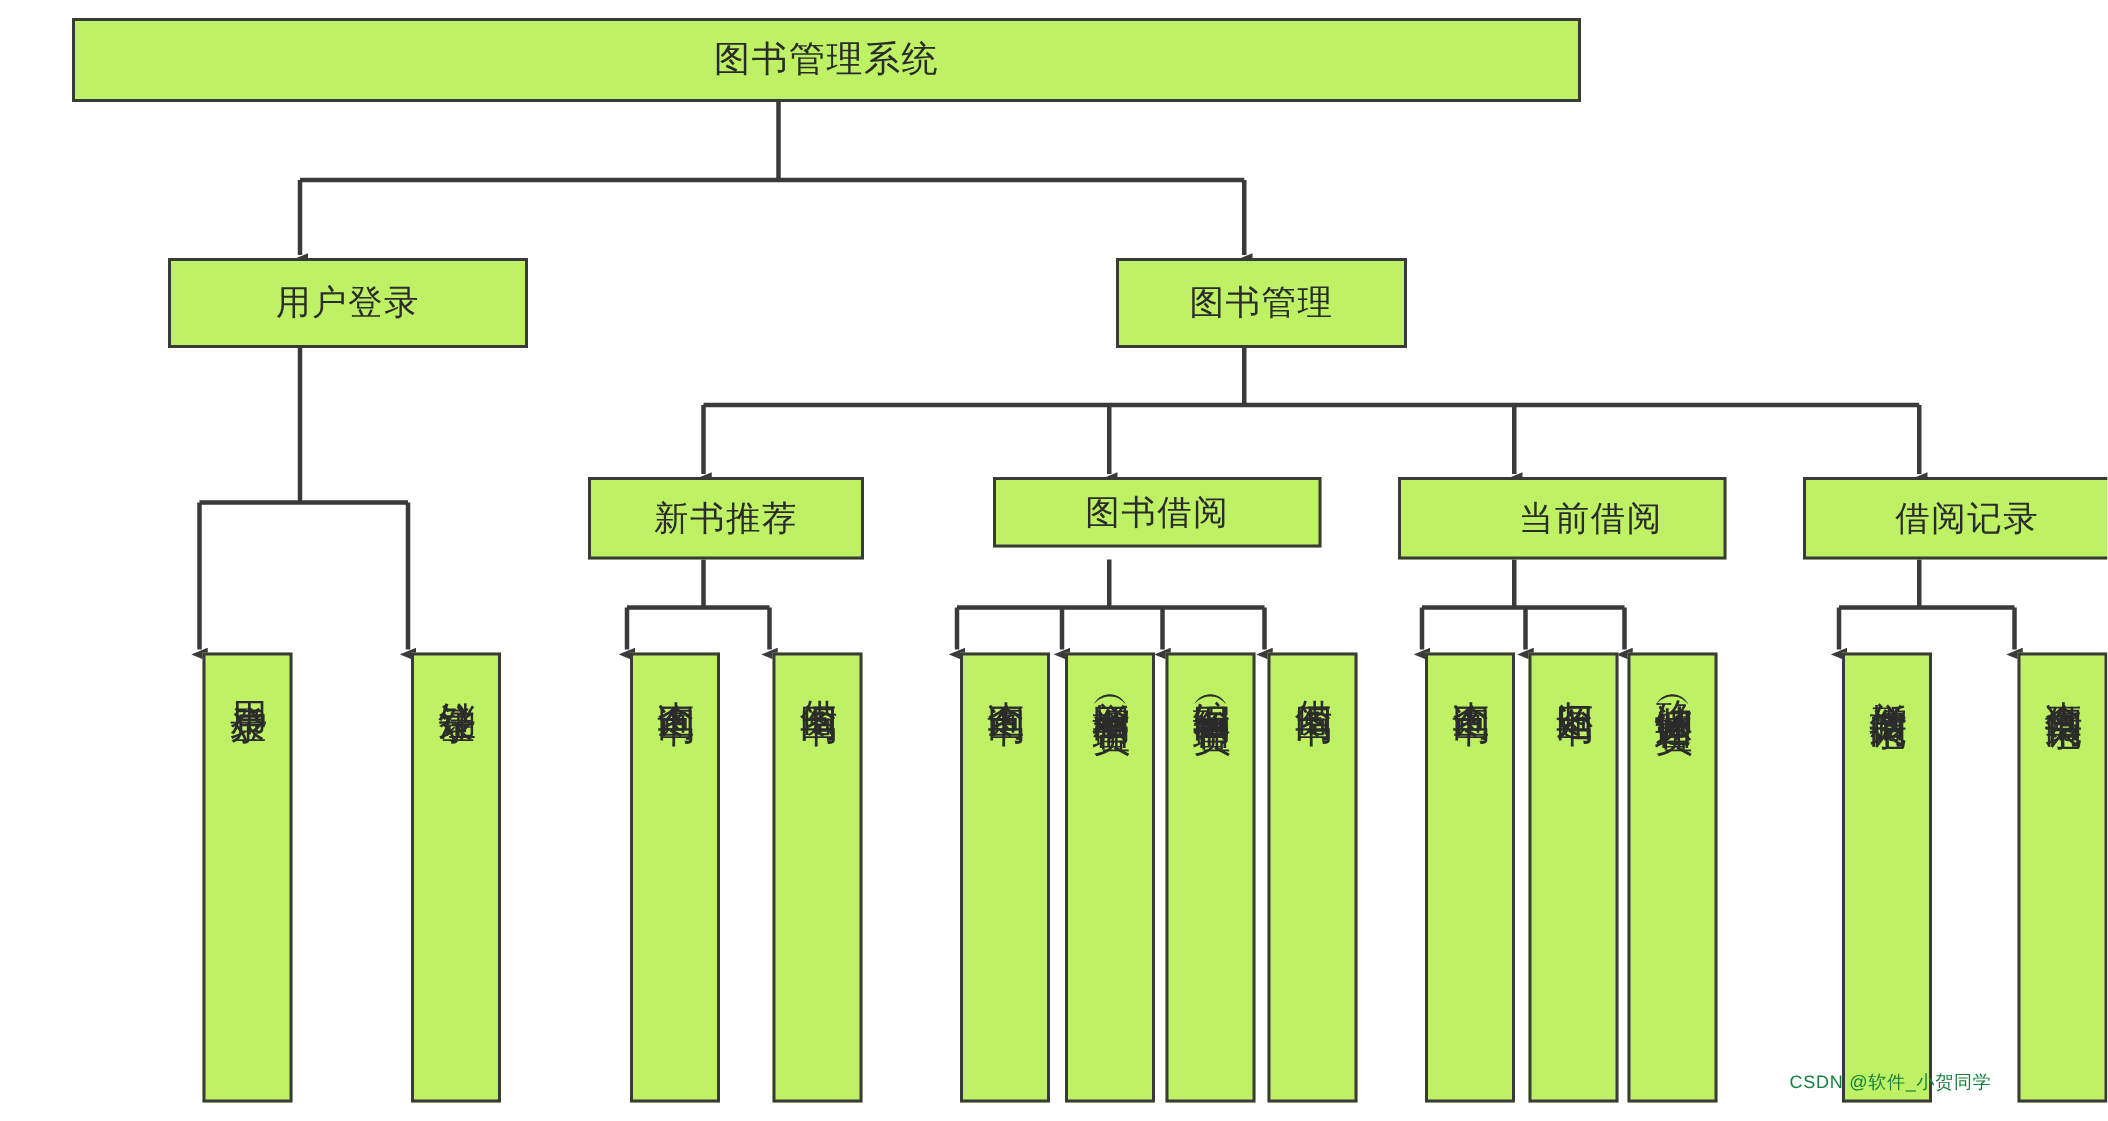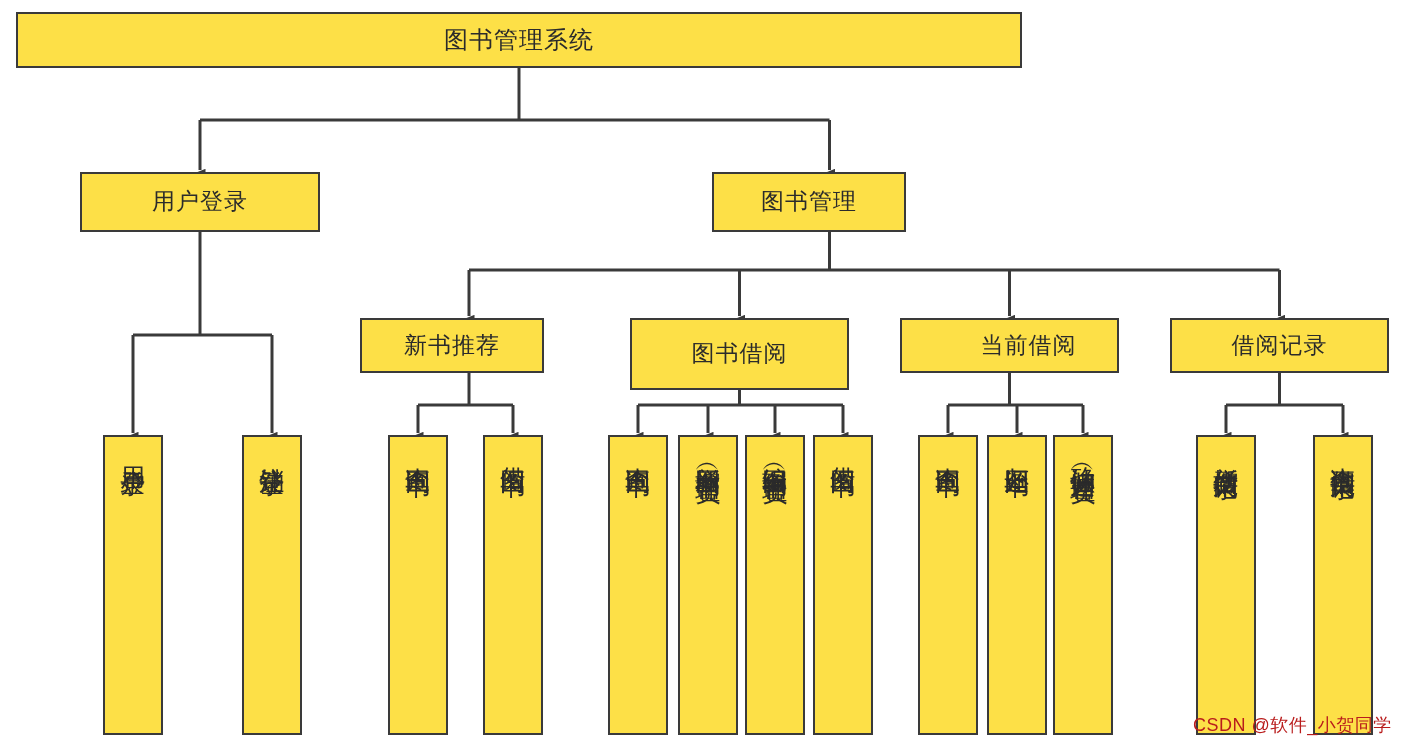--- a/index.html
+++ b/index.html
@@ -21,27 +21,28 @@
     position: absolute;
     left: 0;
     top: 0;
     width: 1405px;
     height: 747px;
     pointer-events: none;
   }
   .node {
     position: absolute;
     box-sizing: border-box;
-    background: #fde047;
+    background: #bef264;
     border: 2px solid #3a3a3a;
     display: flex;
     align-items: center;
     justify-content: center;
     color: #2b2b2b;
     z-index: 2;
+    margin-left: 32px;
   }
   .node .label {
     display: block;
     text-align: center;
     line-height: 1.18;
     color: #2b2b2b;
   }
   
   .node.h .label {
     font-size: 23px;
@@ -59,22 +60,22 @@
   .node.v .label {
     writing-mode: vertical-rl;
     text-orientation: upright;
     font-size: 25px;
     line-height: 1.06;
     letter-spacing: 2px;
     white-space: nowrap;
   }
   .watermark {
     position: absolute;
-    color: #b91c1c;
-    font-size: 18px;
+    color: #15803d;
+    font-size: 12px;
     white-space: nowrap;
     z-index: 5;
     letter-spacing: 0.5px;
   }
 </style>
 </head>
 <body>
 
 <div id="canvas">
 
@@ -133,21 +134,21 @@
       </div>
       <div class="node v" style="left: 103px; top: 435px; width: 60px; height: 300px;">
         <span class="label">用户登录</span>
       </div>
       <div class="node v" style="left: 242px; top: 435px; width: 60px; height: 300px;">
         <span class="label">注销登录</span>
       </div>
       <div class="node h" style="left: 360px; top: 318px; width: 184px; height: 55px;">
         <span class="label">新书推荐</span>
       </div>
-      <div class="node h" style="left: 630px; top: 318px; width: 219px; height: 72px;">
+      <div class="node h" style="left: 630px; top: 318px; width: 219px; height: 47px;">
         <span class="label">图书借阅</span>
       </div>
       <div class="node h" style="left: 900px; top: 318px; width: 219px; height: 55px; padding-left: 38px;">
         <span class="label">当前借阅</span>
       </div>
       <div class="node h" style="left: 1170px; top: 318px; width: 219px; height: 55px;">
         <span class="label">借阅记录</span>
       </div>
       <div class="node v" style="left: 388px; top: 435px; width: 60px; height: 300px;">
         <span class="label">查询图书</span>

